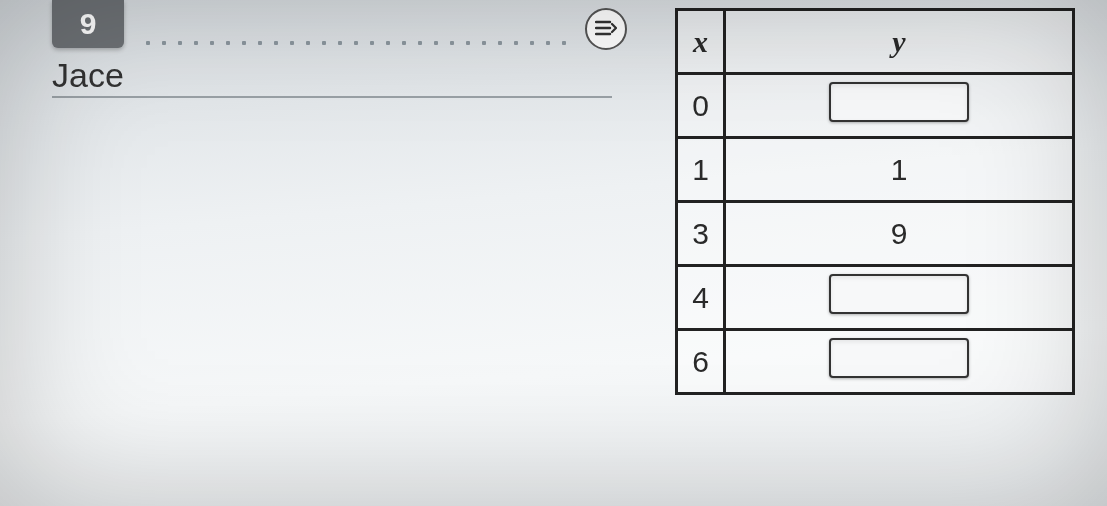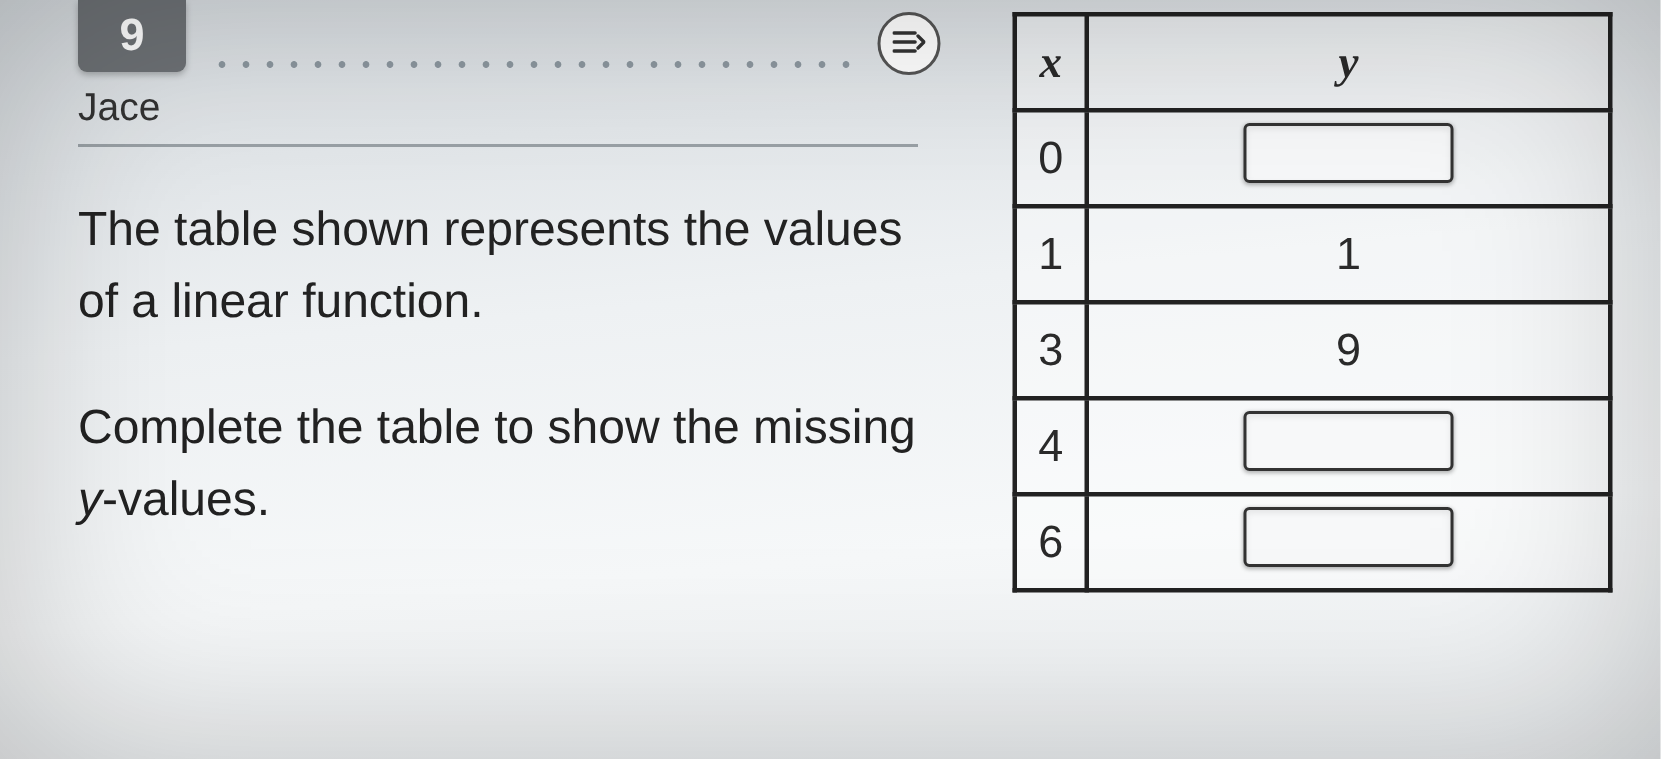--- a/index.html
+++ b/index.html
@@ -50,21 +50,21 @@
     margin-bottom: 4px;
     background-image: radial-gradient(circle, #4a5a66 2px, transparent 2.5px);
     background-size: 16px 10px;
     background-repeat: repeat-x;
     background-position: left center;
     opacity: .55;
   }
   .student {
     position: absolute;
     top: 56px; left: 52px;
-    font-size: 26px;
+    font-size: 34px;
     color: #333;
   }
   .divider {
     position: absolute;
     top: 96px; left: 52px; width: 560px;
     border-top: 2px solid #9aa1a6;
   }
   .prompt {
     position: absolute;
     top: 128px; left: 52px; width: 560px;
@@ -127,26 +127,20 @@
         <line x1="1" y1="9" x2="15" y2="9" stroke="#333" stroke-width="2.4" stroke-linecap="round"></line>
         <line x1="1" y1="15" x2="15" y2="15" stroke="#333" stroke-width="2.4" stroke-linecap="round"></line>
         <polyline points="17,7 21,11 17,15" fill="none" stroke="#333" stroke-width="2.2" stroke-linecap="round" stroke-linejoin="round" transform="translate(0 -2)"></polyline>
       </svg>
     </div>
   </div>
 
   <div class="student">Jace</div>
   <div class="divider"></div>
 
-  <div class="prompt">
-    <p>The table shown represents the values of a linear function.</p>
-    <p>
-      <span>Complete the table to show the missing </span><span class="ital">y</span><span>-values.</span>
-    </p>
-  </div>
 
   <table class="tbl">
     <thead>
       <tr>
         <th class="xyh">x</th>
         <th class="xyh">y</th>
       </tr>
     </thead>
     <tbody>
       <tr>

